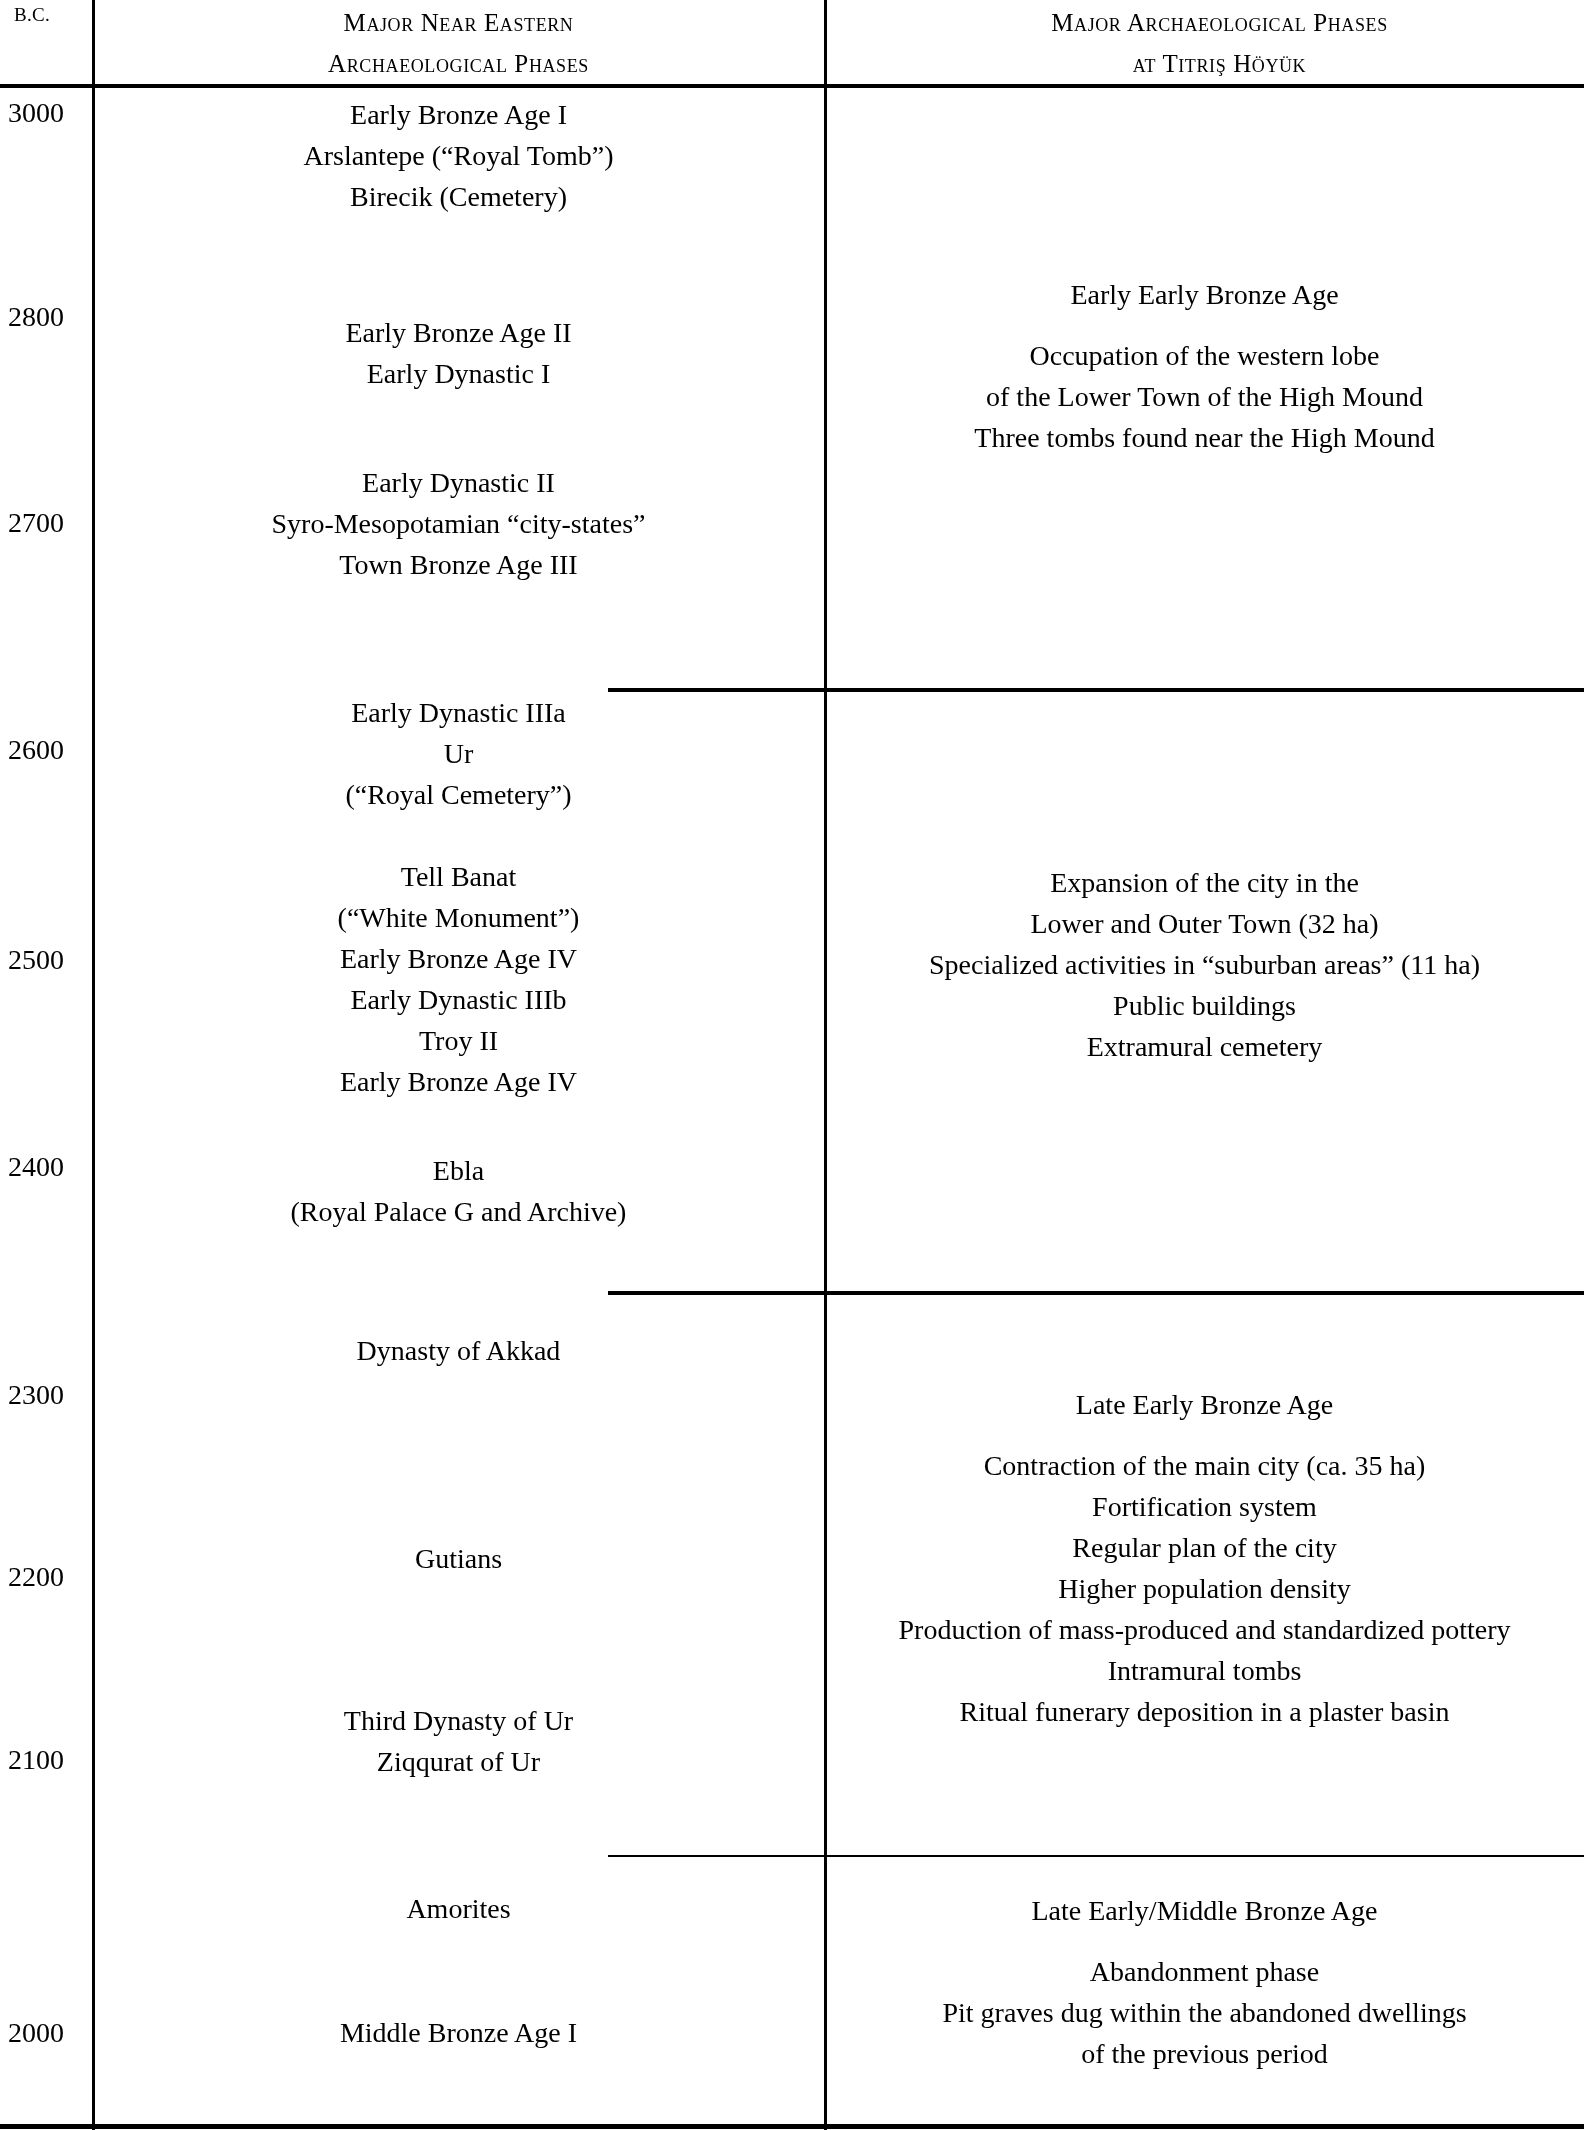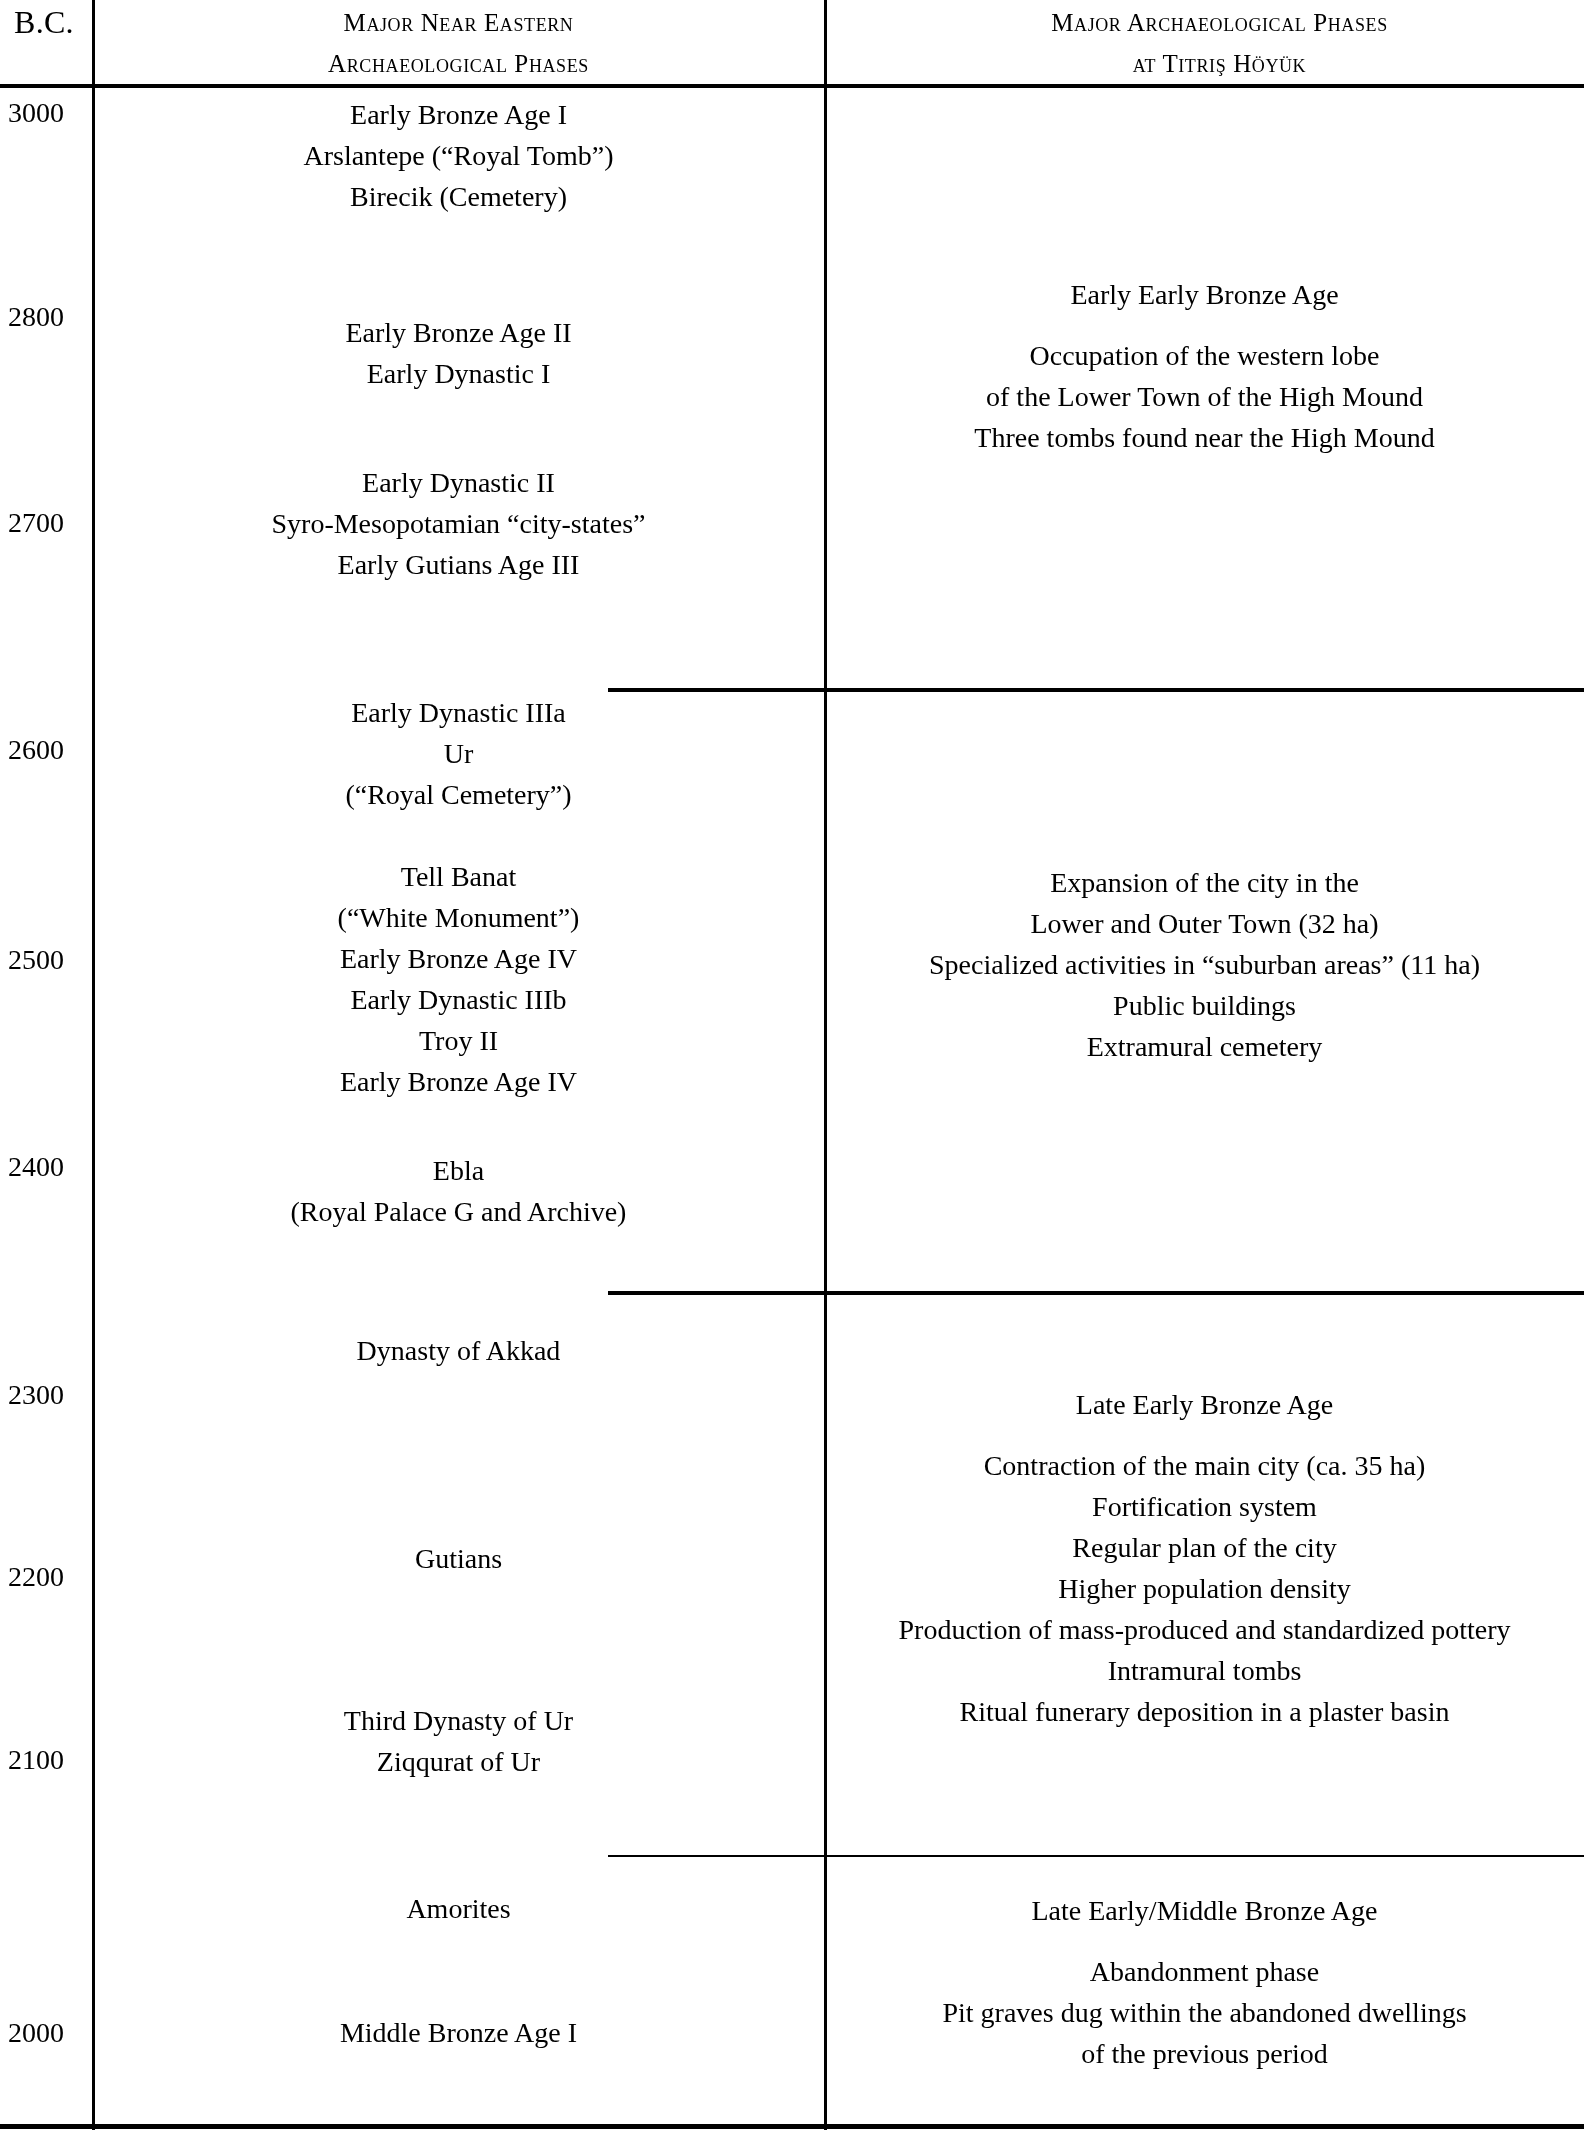--- a/index.html
+++ b/index.html
@@ -39,21 +39,21 @@
   #hrule-sec2   { top: 1291px; left: 608px; width: 976px; height: 4px; }
   #hrule-sec3   { top: 1855px; left: 608px; width: 976px; height: 2px; }
   #hrule-bottom { top: 2124px; left: 0;    width: 1584px; height: 5px; }
 
   
   .hdr-bc {
     position: absolute;
     left: 14px;
     top: 4px;
     width: 76px;
-    font-size: 32px;
+    font-size: 19px;
     letter-spacing: .3px;
   }
   .hdr-block {
     position: absolute;
     text-align: center;
     font-size: 25px;
     line-height: 41px;
     font-variant: small-caps;
     letter-spacing: .6px;
   }
@@ -137,21 +137,21 @@
   </div>
 
   <div class="mid-block" style="top:312px">
     <span class="line">Early Bronze Age II</span>
     <span class="line">Early Dynastic I</span>
   </div>
 
   <div class="mid-block" style="top:462px">
     <span class="line">Early Dynastic II</span>
     <span class="line">Syro-Mesopotamian “city-states”</span>
-    <span class="line">Early Gutians Age III</span>
+    <span class="line">Town Bronze Age III</span>
   </div>
 
   <div class="mid-block" style="top:692px">
     <span class="line">Early Dynastic IIIa</span>
     <span class="line">Ur</span>
     <span class="line">(“Royal Cemetery”)</span>
   </div>
 
   <div class="mid-block" style="top:856px">
     <span class="line">Tell Banat</span>

